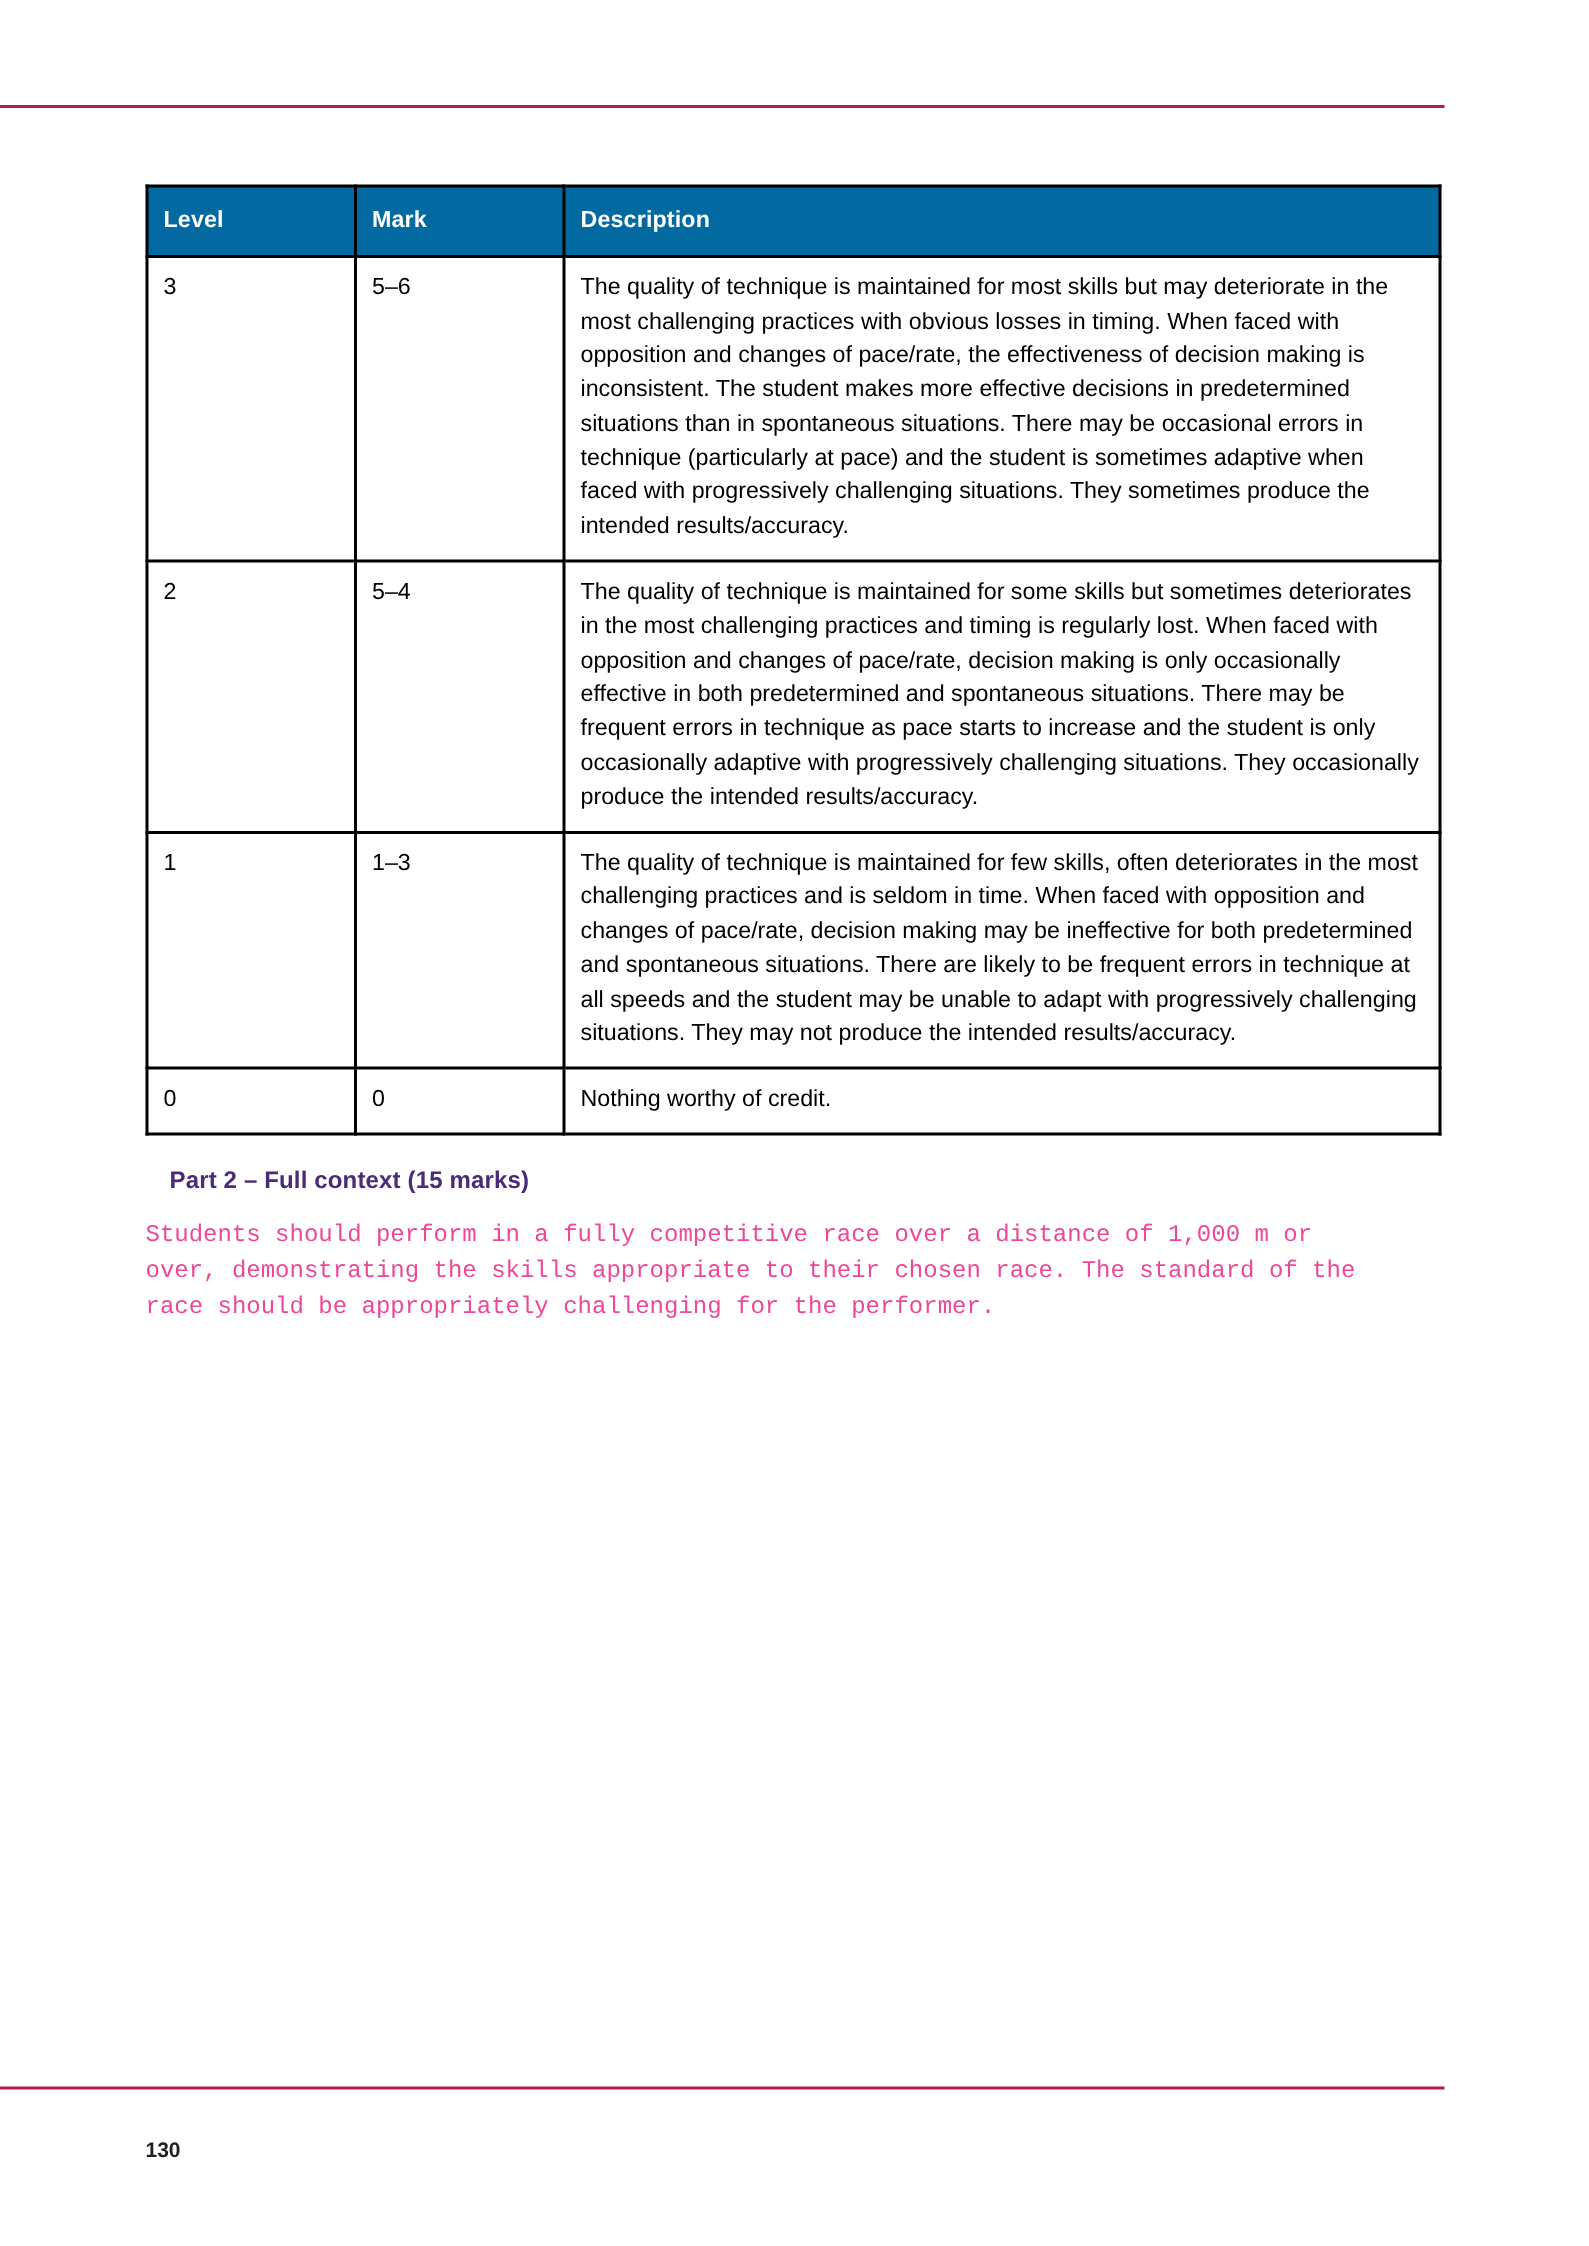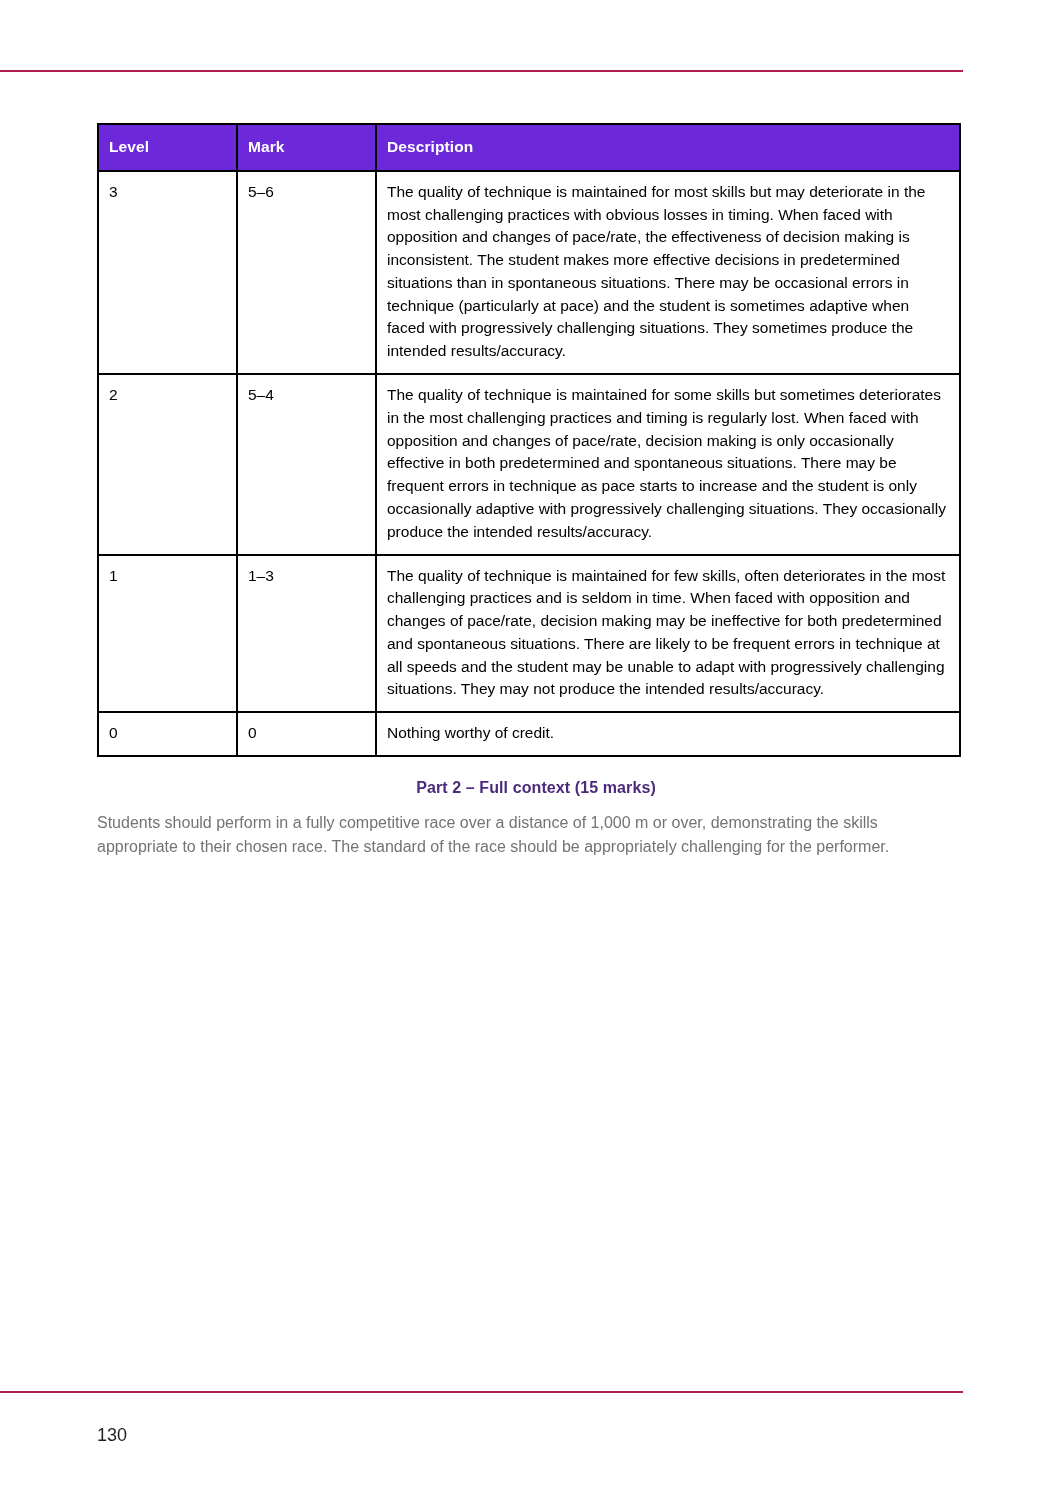--- a/index.html
+++ b/index.html
@@ -49,21 +49,21 @@
   }
   table.mark-table th,
   table.mark-table td {
     border: 2px solid #000000;
     vertical-align: top;
     padding: 9px 10px 10px 10px;
     font-size: 15.5px;
     line-height: 1.47;
   }
   table.mark-table thead th {
-    background: #6d28d9;
+    background: #0369a1;
     color: #ffffff;
     font-weight: bold;
     font-size: 15.5px;
     text-align: left;
     padding-top: 11px;
     padding-bottom: 11px;
     letter-spacing: 0.1px;
   }
   col.c-level { width: 139px; }
   col.c-mark  { width: 139px; }
@@ -71,45 +71,45 @@
 
   td.cell-level, td.cell-mark { white-space: nowrap; }
 
   
   .section-heading {
     margin: 22px 0 0 16px;
     font-size: 16px;
     font-weight: bold;
     color: #4b2a7b;
     letter-spacing: 0.1px;
-    text-align: center;
   }
 
   
   .body-text {
     margin: 14px 0 0 0;
     font-size: 16px;
     line-height: 1.5;
-    color: #737373;
+    color: #ec4899;
     width: 830px;
+    font-family: Liberation Mono, monospace;
   }
 
   
   .footer {
     position: absolute;
     left: 97px;
     top: 1425px;
     display: flex;
     align-items: baseline;
     gap: 9px;
     color: #231f20;
   }
   .footer-page-number {
-    font-size: 18px;
-    font-weight: normal;
+    font-size: 14px;
+    font-weight: bold;
   }
   .footer-note {
     font-size: 13.5px;
     letter-spacing: 0.05px;
   }
 </style>
 </head>
 <body>
 
 <div class="page">

